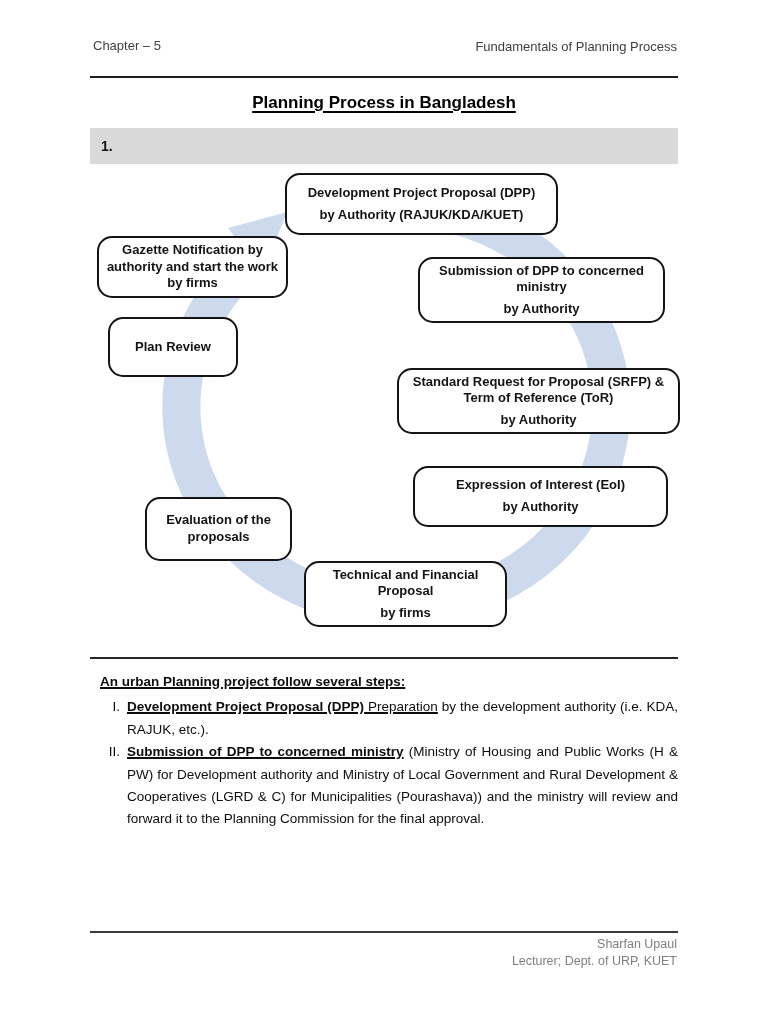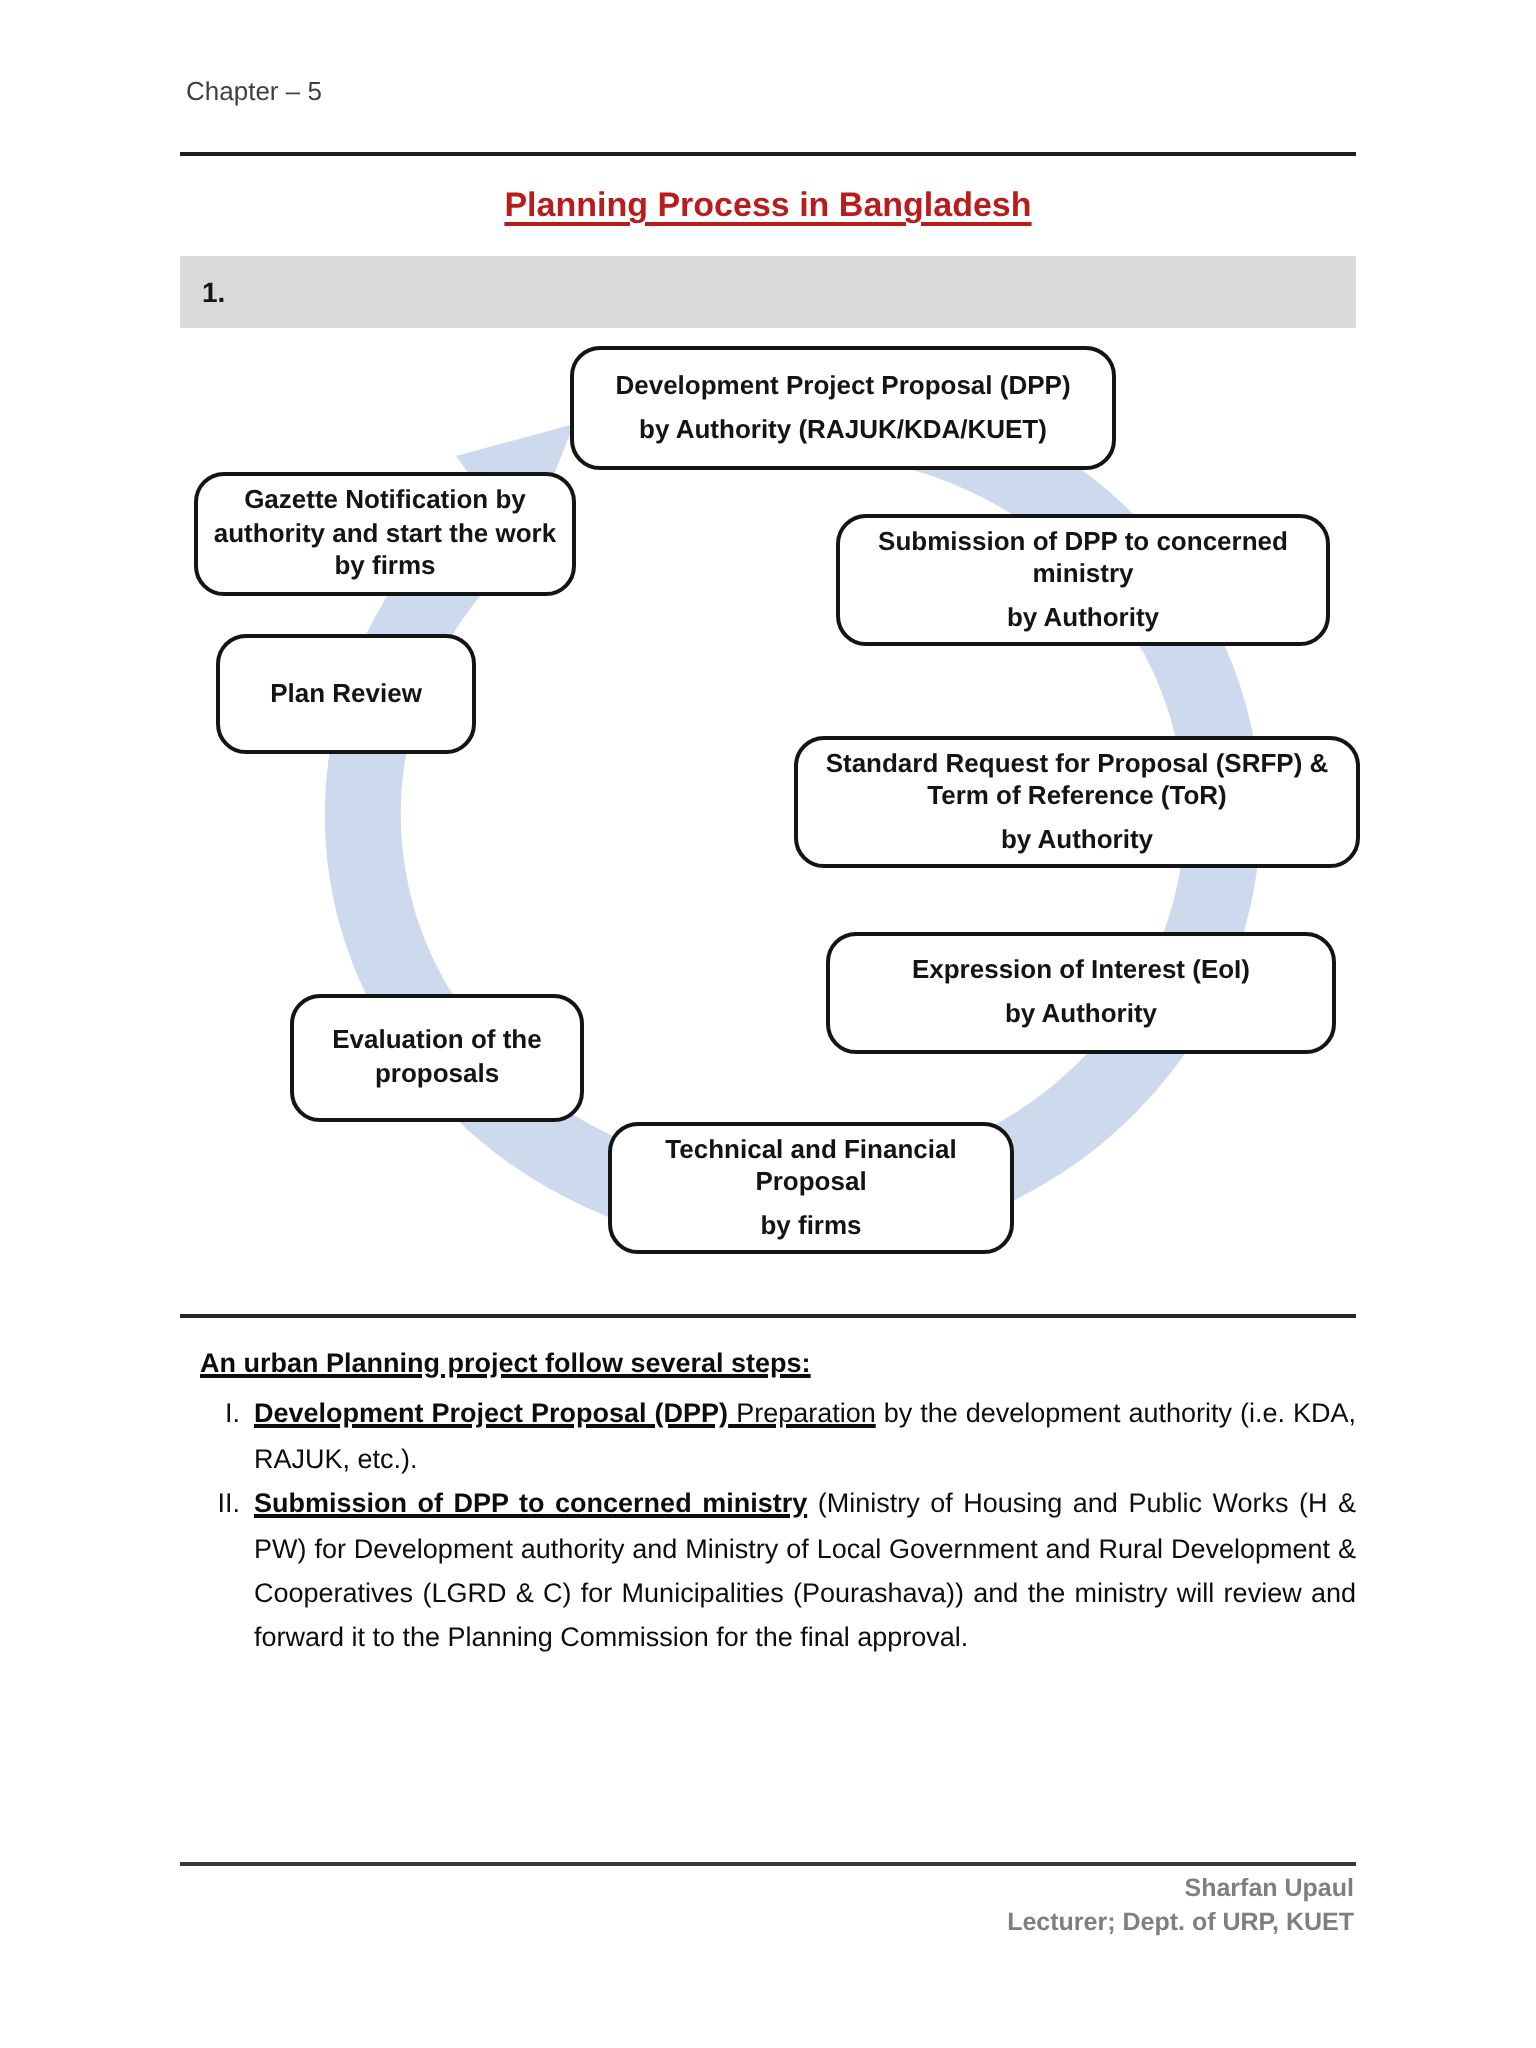--- a/index.html
+++ b/index.html
@@ -7,21 +7,21 @@
     width:768px;height:1024px;background:#ffffff;position:relative;
     font-family:"Liberation Sans",sans-serif;color:#111;overflow:hidden;
   }
   
   .hdr-left{position:absolute;left:93px;top:38px;font-size:13px;color:#3f3f3f;}
   .hdr-right{position:absolute;right:91px;top:38px;text-align:right;font-size:13px;color:#3f3f3f;line-height:18px;}
   .hdr-rule{position:absolute;left:90px;top:76px;width:588px;height:2px;background:#1f1f1f;}
   
   .doc-title{
     position:absolute;left:0;top:93px;width:768px;text-align:center;
-    font-size:17px;font-weight:bold;color:#b91c1c;
+    font-size:17px;font-weight:bold;color:#000000;
     text-decoration:underline;text-decoration-thickness:2px;text-underline-offset:3px;
   }
   
   .banner{
     position:absolute;left:90px;top:128px;width:588px;height:36px;
     display:flex;align-items:center;font-size:14px;font-weight:bold;color:#141414;
   }
   .banner .num{margin-left:11px;}
   .banner .lbl{margin-left:11px;}
   
@@ -52,27 +52,28 @@
     margin:0 0 3px 1px;
   }
   .step-item{display:flex;margin:0;}
   .step-item .numeral{flex:0 0 21px;text-align:right;margin-right:7px;}
   .step-item .step-text{flex:1;text-align:justify;}
   .bu{font-weight:bold;text-decoration:underline;text-decoration-thickness:1.5px;}
   .u{text-decoration:underline;text-decoration-thickness:1.5px;}
   .u:empty{display:none;}
   
   .ftr-rule{position:absolute;left:90px;top:931px;width:588px;height:2px;background:#3a3a3a;}
-  .ftr{position:absolute;right:91px;top:936px;text-align:right;font-size:12.5px;font-weight:bold;color:#7f7f7f;line-height:17px;}
+  .ftr{position:absolute;right:91px;top:936px;text-align:right;font-size:12.5px;font-weight:normal;color:#7f7f7f;line-height:17px;}
 </style>
 </head>
 <body>
 
 <div class="hdr-left">Chapter – 5</div>
 <div class="hdr-right">
+  <div>Fundamentals of Planning Process</div>
 </div>
 <div class="hdr-rule"></div>
 
 <div class="doc-title">Planning Process in Bangladesh</div>
 
 <div class="banner" style="background-color: rgb(217, 217, 217);">
   <span class="num">1.</span>
 </div>
 
 <div class="diagram">

